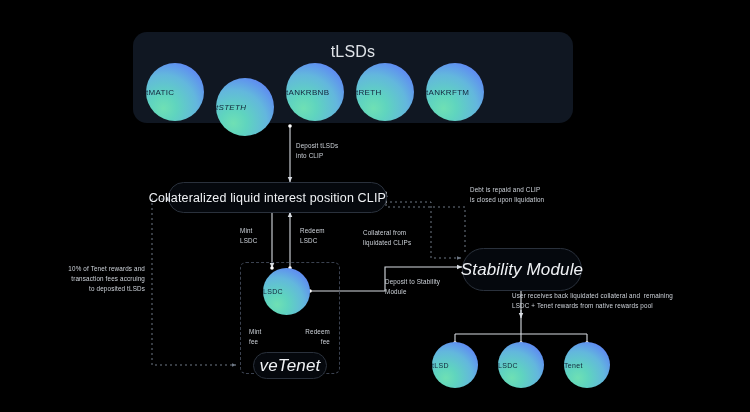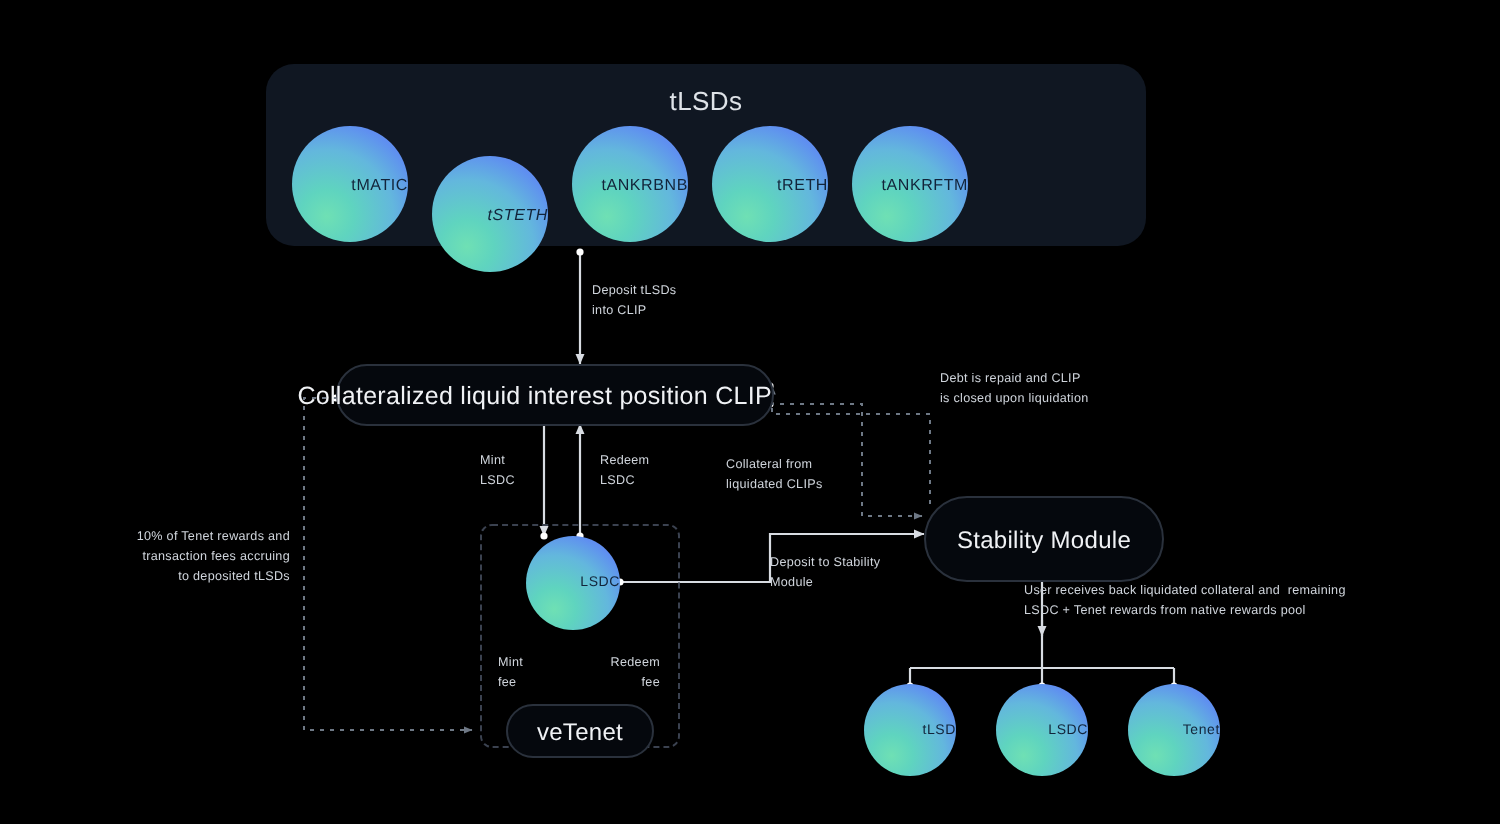--- a/index.html
+++ b/index.html
@@ -5,35 +5,35 @@
   html,body{margin:0;padding:0;background:#000;}
   body{width:750px;height:412px;overflow:hidden;
        font-family:"Liberation Sans","DejaVu Sans",sans-serif;
        color:#e8eaed;-webkit-font-smoothing:antialiased;}
   #stage{position:relative;width:750px;height:412px;background:#000000;}
 
   svg.wires{position:absolute;left:0;top:0;width:750px;height:412px;pointer-events:none;}
 
   
   .panel{position:absolute;background:#101722;border-radius:14px;}
-  .panel-title{position:absolute;width:100%;text-align:center;font-size:13px;
+  .panel-title{position:absolute;width:100%;text-align:center;font-size:16px;
                color:#dfe3e8;letter-spacing:.2px;}
 
   
   .sphere{position:absolute;border-radius:50%;
           background:radial-gradient(circle at 30% 78%, #6fe0b4 0%, #5fd4bf 22%, #63b7dd 55%, #5f8ff0 78%, #6f7ef2 100%);
-          display:flex;align-items:center;justify-content:flex-end;}
+          display:flex;align-items:center;justify-content:flex-start;}
   .sphere span{font-size:7px;color:#12243a;letter-spacing:.3px;white-space:nowrap;}
   .sphere.big span{font-size:8px;}
 
   
   .node{position:absolute;background:#05080d;border:1px solid #2a313c;border-radius:22px;
         display:flex;align-items:center;justify-content:center;}
   .node span{font-size:12.5px;color:#f0f2f5;letter-spacing:.15px;white-space:nowrap;}
-  .node.small span{font-size:12px;}
+  .node.small span{font-size:17px;font-style:italic;}
 
   
   .dashed-region{position:absolute;border:1px dashed #3b4250;border-radius:6px;}
 
   
   .lbl{position:absolute;font-size:6.3px;line-height:1.55;color:#cfd4db;letter-spacing:.15px;}
   .lbl.r{text-align:right;}
 </style>
 </head>
 <body>

